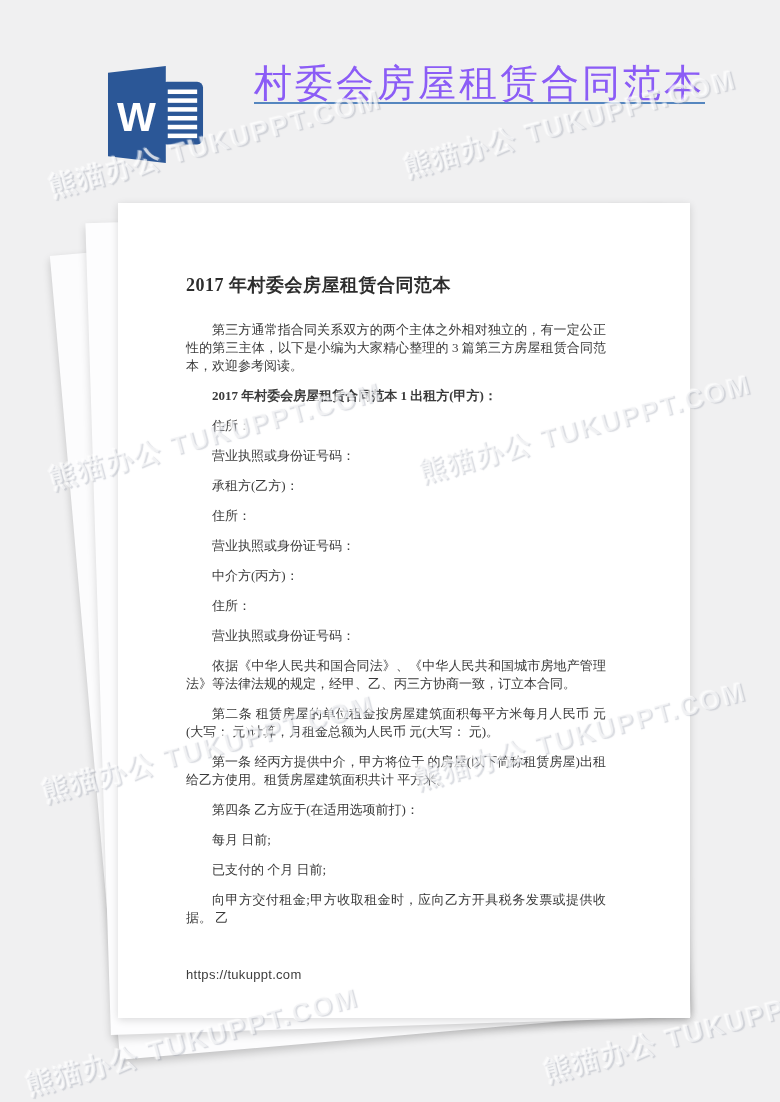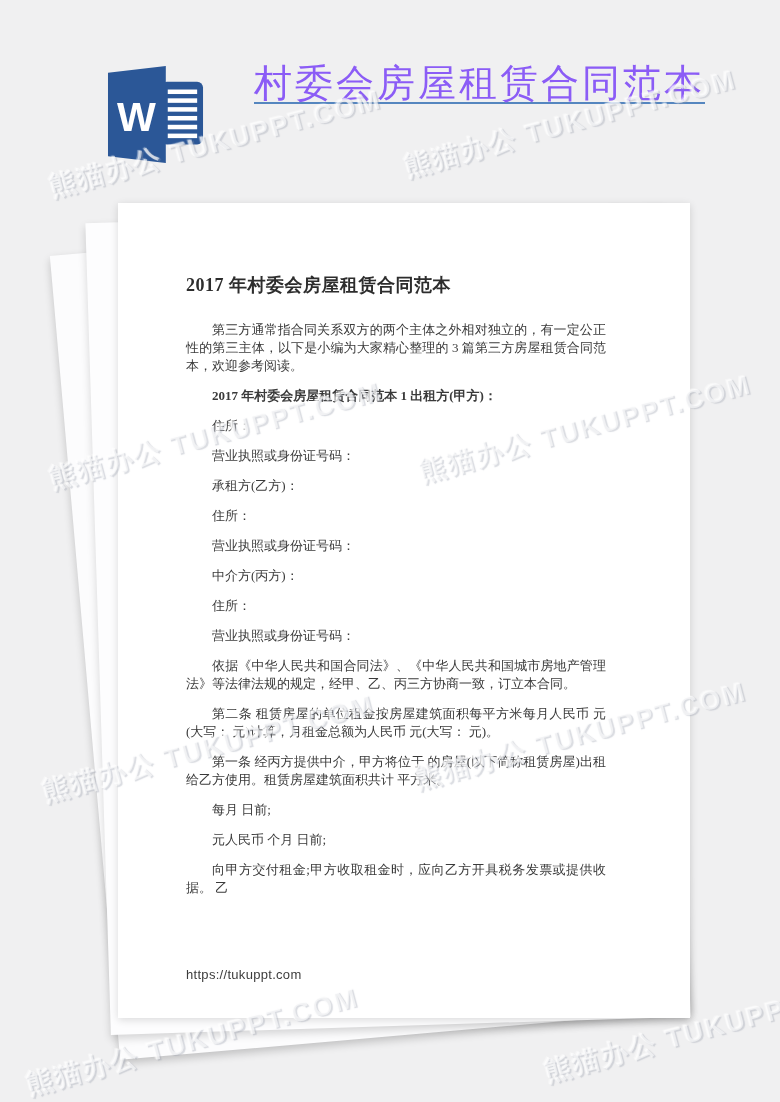--- a/index.html
+++ b/index.html
@@ -116,20 +116,21 @@
       <p class="para">营业执照或身份证号码：</p>
       <p class="para">承租方(乙方)：</p>
       <p class="para">住所：</p>
       <p class="para">营业执照或身份证号码：</p>
       <p class="para">中介方(丙方)：</p>
       <p class="para">住所：</p>
       <p class="para">营业执照或身份证号码：</p>
       <p class="para">依据《中华人民共和国合同法》、《中华人民共和国城市房地产管理法》等法律法规的规定，经甲、乙、丙三方协商一致，订立本合同。</p>
       <p class="para">第二条 租赁房屋的单位租金按房屋建筑面积每平方米每月人民币 元(大写： 元)计算，月租金总额为人民币 元(大写： 元)。</p>
       <p class="para">第一条 经丙方提供中介，甲方将位于 的房屋(以下简称租赁房屋)出租给乙方使用。租赁房屋建筑面积共计 平方米。</p>
+      <p class="para">第四条 乙方应于(在适用选项前打)：</p>
       <p class="para">每月 日前;</p>
-      <p class="para">元人民币 个月 日前;</p>
+      <p class="para">已支付的 个月 日前;</p>
       <p class="para">向甲方交付租金;甲方收取租金时，应向乙方开具税务发票或提供收据。 乙</p>
       <a class="doc-footer">https://tukuppt.com</a>
     </div>
   </div>
 
 </div>
 
 </body></html>

